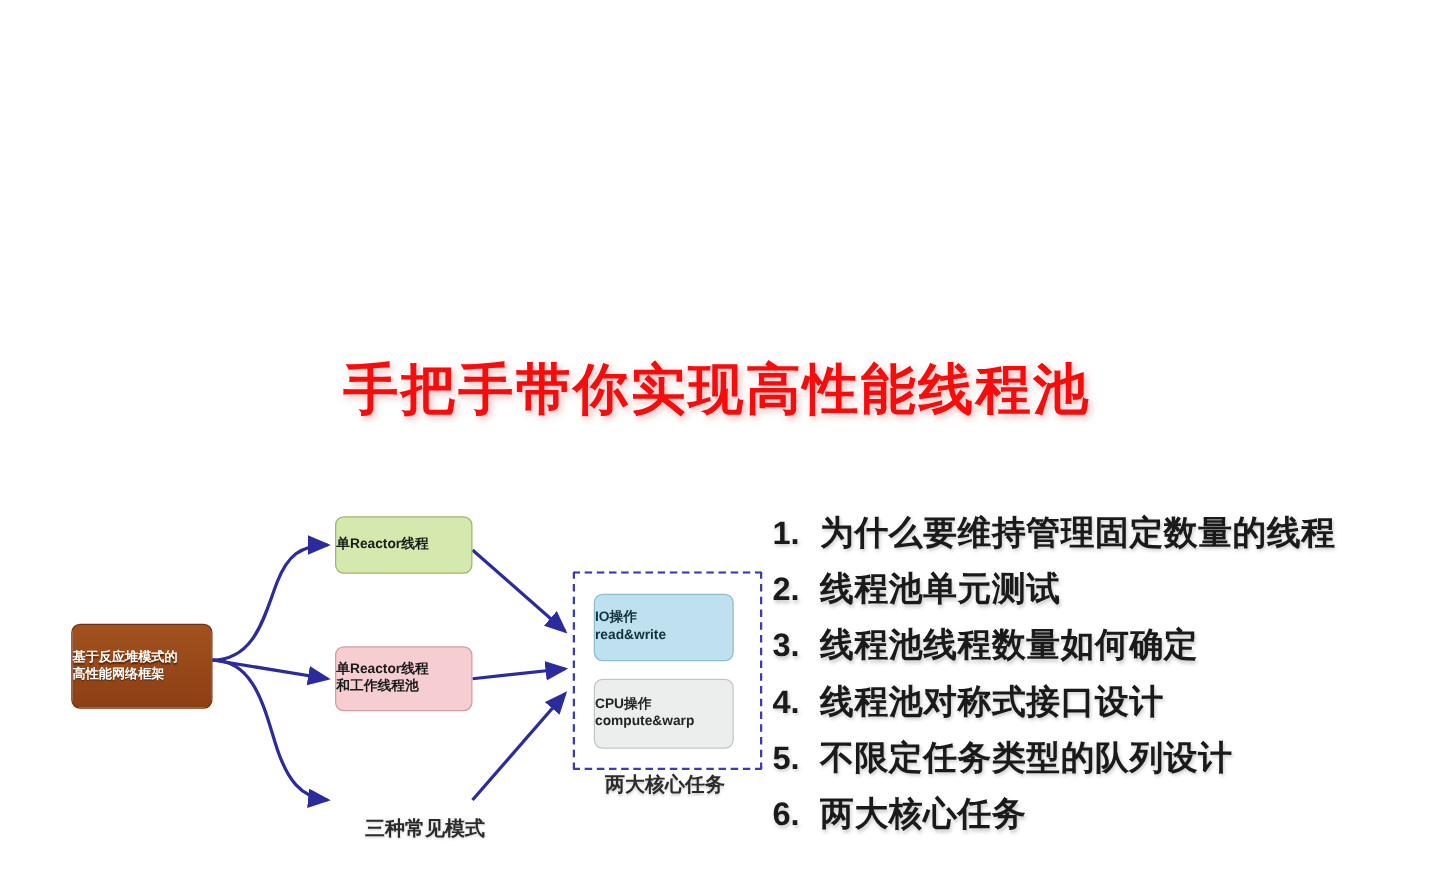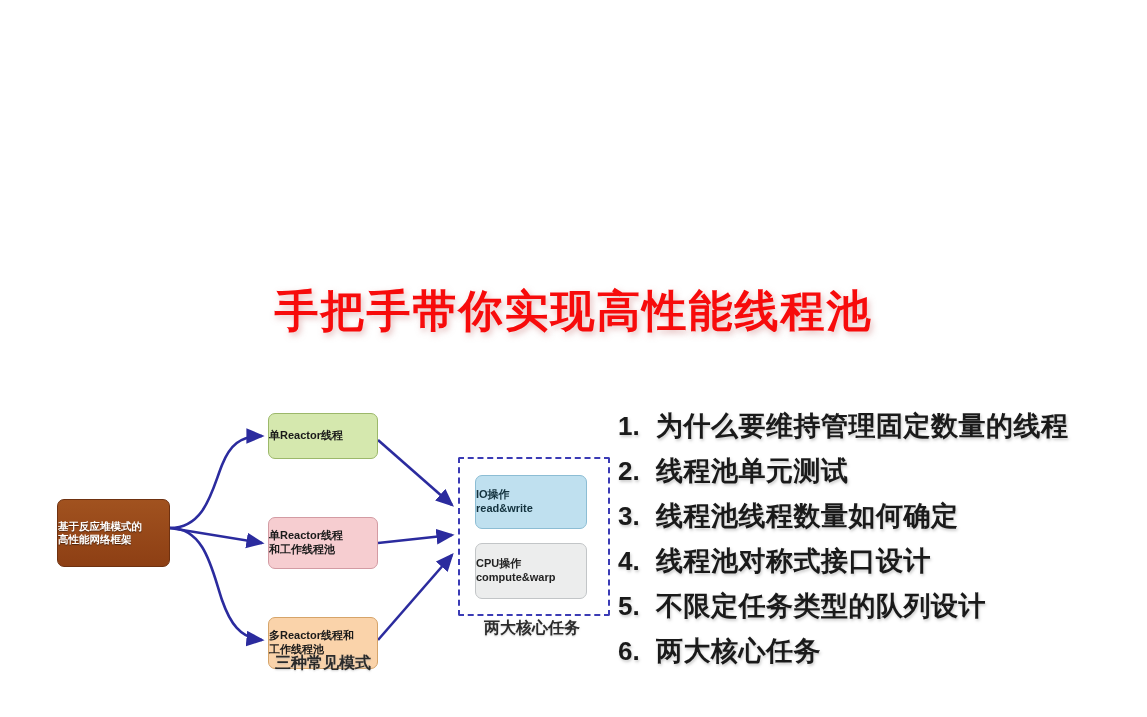--- a/index.html
+++ b/index.html
@@ -172,21 +172,21 @@
     color: #232323;
   }
   .caption {
     position: absolute;
     font-size: 16px;
     font-weight: bold;
     color: #2b2b2b;
     white-space: nowrap;
     text-shadow: 0px 1px 2px rgba(170,170,170,0.6);
   }
-  .caption-modes { left: 218px; top: 258px; width: 130px; text-align: center; }
+  .caption-modes { left: 218px; top: 258px; width: 130px; text-align: right; }
   .caption-tasks { left: 425px; top: 223px; width: 134px; text-align: center; }
 </style>
 </head>
 <body>
 
 <div id="canvas">
 
 
   <div class="title-sub">手把手带你实现高性能线程池</div>
 
@@ -244,24 +244,20 @@
       <span class="ln">高性能网络框架</span>
     </div>
 
     <div class="node node-green">
       <span class="ln">单Reactor线程</span>
     </div>
     <div class="node node-pink">
       <span class="ln">单Reactor线程</span>
       <span class="ln">和工作线程池</span>
     </div>
-    <div class="node node-orange">
-      <span class="ln">多Reactor线程和</span>
-      <span class="ln">工作线程池</span>
-    </div>
 
     <div class="dash-box"></div>
     <div class="node node-blue">
       <span class="ln">IO操作</span>
       <span class="ln">read&amp;write</span>
     </div>
     <div class="node node-grey">
       <span class="ln">CPU操作</span>
       <span class="ln">compute&amp;warp</span>
     </div>

